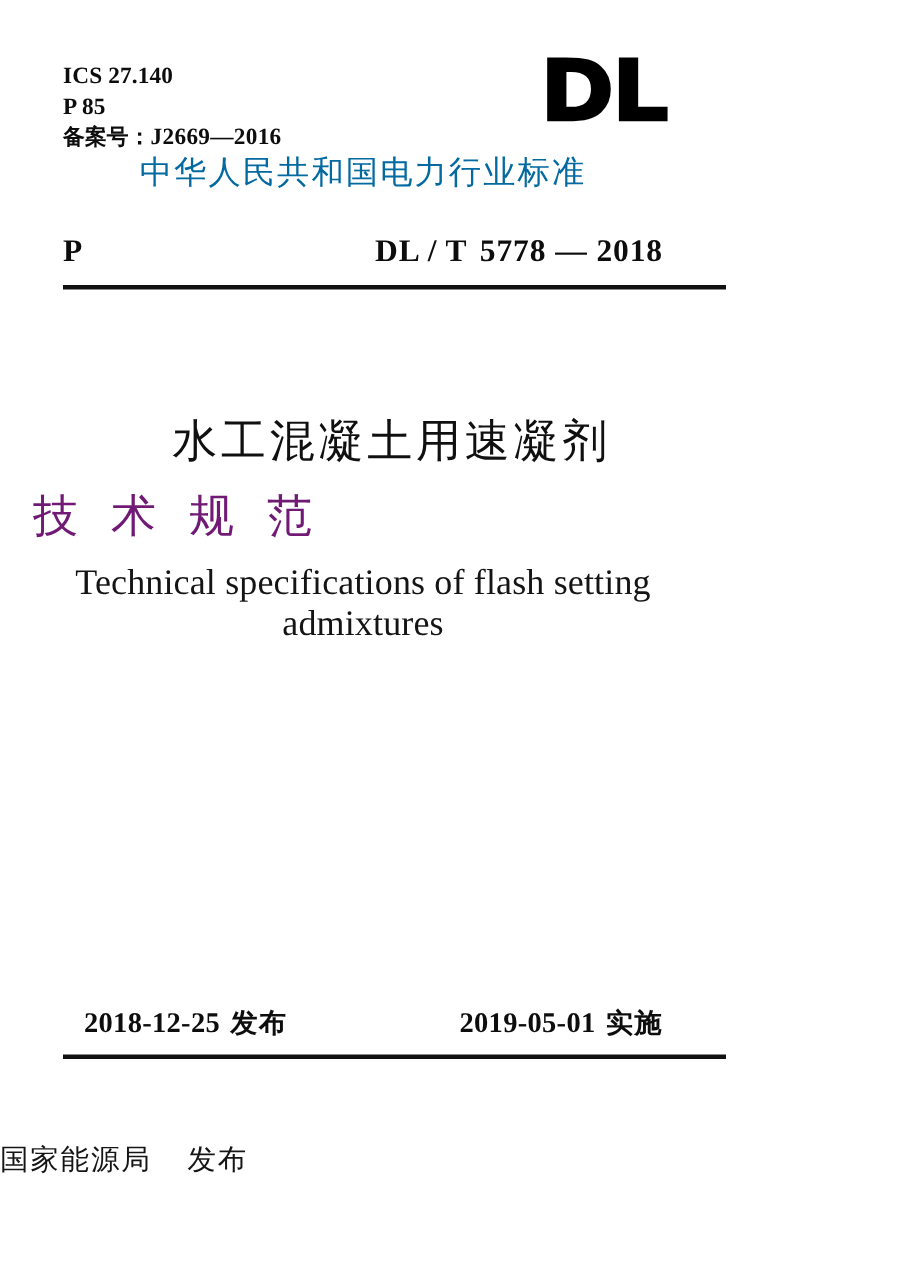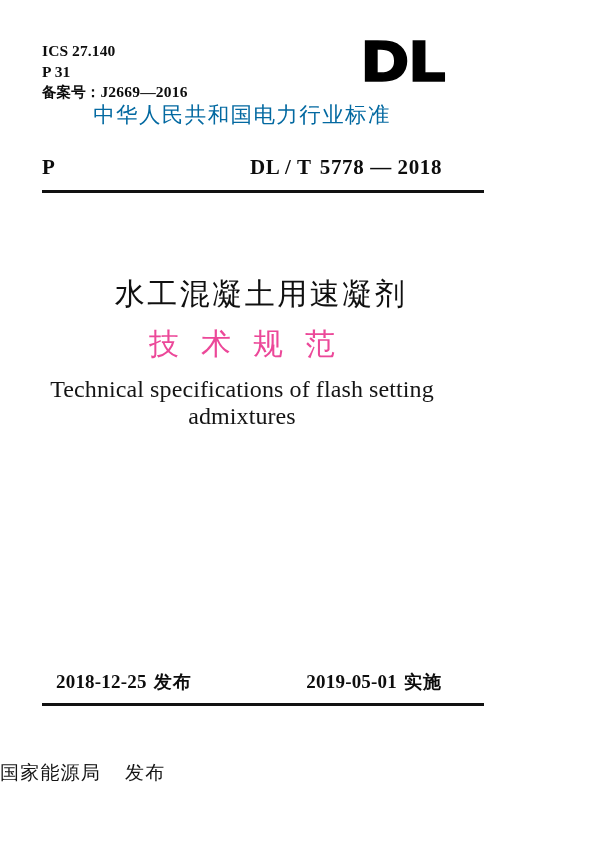--- a/index.html
+++ b/index.html
@@ -123,26 +123,26 @@
     font-size: 30px;
     letter-spacing: 2.5px;
     color: #101010;
     padding-left: 38px;
   }
   .title-cn-2 {
     position: absolute;
     left: 0;
     right: 0;
     top: 324px;
-    text-align: center;
+    text-align: left;
     font-family: "Liberation Serif", "DejaVu Serif", serif;
     font-size: 30px;
     letter-spacing: 22px;
     text-indent: 22px;
-    color: #ec4899;
+    color: #701a75;
   }
 
   
   .title-en {
     position: absolute;
     left: 0;
     right: 0;
     top: 376px;
     text-align: center;
     font-family: "Liberation Serif", "DejaVu Serif", serif;
@@ -195,21 +195,21 @@
   }
   .publisher .gap { display: inline-block; width: 24px; }
 </style>
 </head>
 <body>
 
 <div id="page">
 
   <div class="meta-block">
     <span class="meta-line">ICS 27.140</span>
-    <span class="meta-line">P 31</span>
+    <span class="meta-line">P 85</span>
     <span class="meta-line cn"><span>备案号：</span><span class="num">J2669—2016</span></span>
   </div>
 
   <div class="dl-logo">DL</div>
 
   <div class="std-header">中华人民共和国电力行业标准</div>
 
   <div class="number-row">
     <div class="cat-letter">P</div>
     <div class="std-number"><span>DL / T</span><span class="sp">&nbsp;</span><span>5778</span>&nbsp;<span>—</span>&nbsp;<span>2018</span></div>

